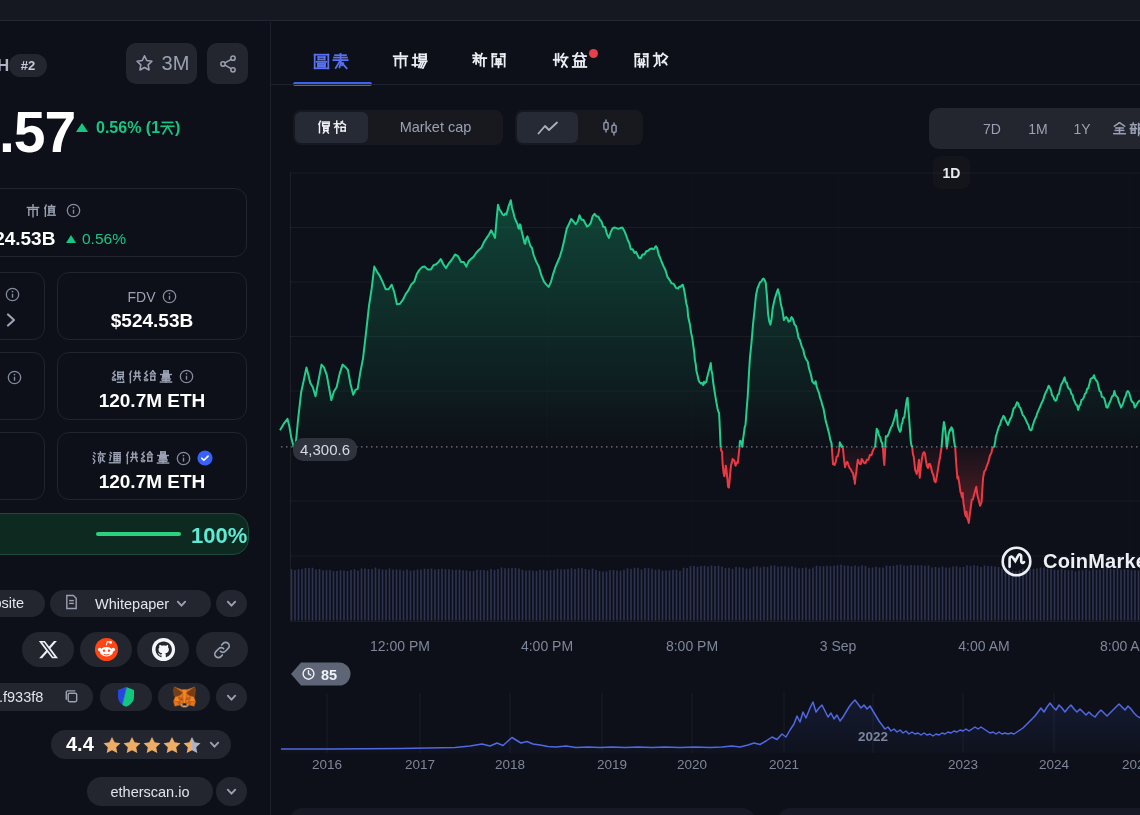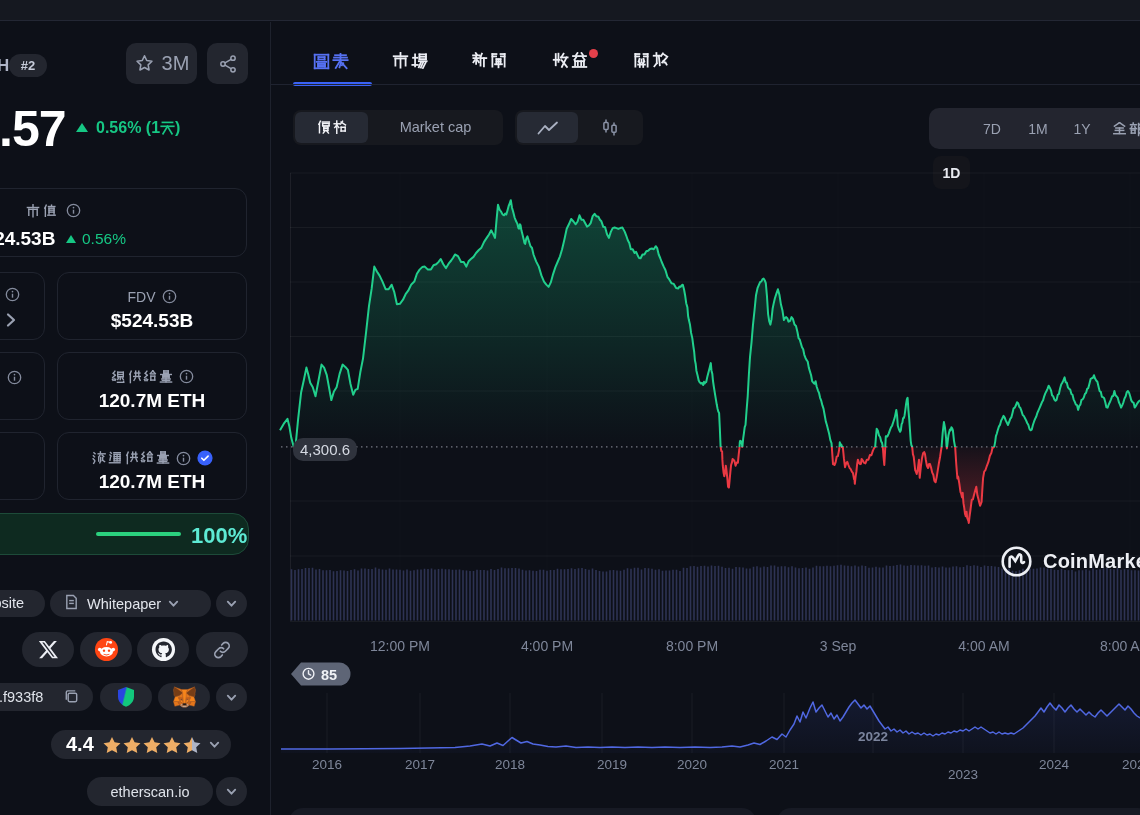--- a/index.html
+++ b/index.html
@@ -20,21 +20,21 @@
     </div>
     <div style="position:absolute;left:207px;top:43px;width:41px;height:41px;background:#23262f;border-radius:10px;display:flex;align-items:center;justify-content:center;">
       <svg width="20" height="20" viewBox="0 0 24 24" fill="none" stroke="#9aa1b2" stroke-width="1.8">
         <circle cx="18" cy="5" r="2.6"></circle>
         <circle cx="6" cy="12" r="2.6"></circle>
         <circle cx="18" cy="19" r="2.6"></circle>
         <line x1="8.3" y1="10.7" x2="15.7" y2="6.4"></line>
         <line x1="8.3" y1="13.3" x2="15.7" y2="17.6"></line>
       </svg>
     </div>
-    <div style="position:absolute;left:-1px;top:104px;font-size:50px;color:#ffffff;font-weight:700;white-space:nowrap;letter-spacing:-1px;line-height:1;">.57</div>
+    <div style="position:absolute;left:-1px;top:104px;font-size:57px;color:#ffffff;font-weight:700;white-space:nowrap;letter-spacing:-1px;line-height:1;">.57</div>
     <div style="position:absolute;left:76px;top:123px;width:0px;height:0px;border-left:6.5px solid transparent;border-right:6.5px solid transparent;border-bottom:9px solid #16c784;"></div>
     <div style="position:absolute;left:96px;top:119px;font-size:16px;color:#16c784;font-weight:700;white-space:nowrap;">0.56% (1<svg width="15" height="15" viewBox="0 0 100 100" style="vertical-align:-2px">
         <g stroke="#16c784" stroke-width="11" stroke-linecap="square" fill="none">
           <line x1="16" y1="16" x2="84" y2="16"></line>
           <line x1="8" y1="42" x2="92" y2="42"></line>
           <line x1="50" y1="42" x2="20" y2="92"></line>
           <line x1="50" y1="42" x2="80" y2="92"></line>
         </g>
       </svg>)</div>
     <div style="position:absolute;left:-60px;top:188px;width:307px;height:69px;border:1px solid #20242f;border-radius:12px;"></div>
@@ -280,21 +280,21 @@
     <div style="position:absolute;left:191px;top:523px;font-size:22px;color:#5eead4;font-weight:700;white-space:nowrap;">100%</div>
     <div style="position:absolute;left:-66px;top:590px;width:111px;height:27px;background:#23262f;border-radius:14px;overflow:hidden;">
       <span style="position:absolute;left:38px;top:5px;font-size:14.5px;color:#e2e5ec;font-weight:500">Website</span>
     </div>
     <div style="position:absolute;left:50px;top:590px;width:161px;height:27px;background:#23262f;border-radius:14px;display:flex;align-items:center;">
       <span style="margin-left:14px"><svg width="15" height="16" viewBox="0 0 16 17" fill="none" stroke="#9aa1b2" stroke-width="1.5">
           <path d="M3 1.5h7l3 3v11H3z"></path>
           <line x1="5.5" y1="7" x2="10.5" y2="7"></line>
           <line x1="5.5" y1="10" x2="10.5" y2="10"></line>
         </svg></span>
-      <span style="margin-left:8px;font-size:14.5px;color:#e2e5ec;font-weight:500">Whitepaper</span>
+      <span style="margin-left:16px;font-size:14.5px;color:#e2e5ec;font-weight:500">Whitepaper</span>
       <span style="margin-left:6px;margin-top:2px"><svg width="13" height="13" viewBox="0 0 14 14" fill="none" stroke="#9aa1b2" stroke-width="2" stroke-linecap="round" stroke-linejoin="round">
           <path d="M3 5l4 4.4L11 5"></path>
         </svg></span>
     </div>
     <div style="position:absolute;left:216px;top:590px;width:31px;height:27px;background:#23262f;border-radius:14px;display:flex;align-items:center;justify-content:center;">
       <svg width="13" height="13" viewBox="0 0 14 14" fill="none" stroke="#9aa1b2" stroke-width="2" stroke-linecap="round" stroke-linejoin="round">
         <path d="M3 5l4 4.4L11 5"></path>
       </svg>
     </div>
     <div style="position:absolute;left:22px;top:632px;width:52px;height:35px;background:#23262f;border-radius:18px;display:flex;align-items:center;justify-content:center;">
@@ -684,21 +684,21 @@
     <div style="position:absolute;left:788px;top:638px;font-size:14px;color:#7e8699;font-weight:400;white-space:nowrap;width:100px;text-align:center;">3 Sep</div>
     <div style="position:absolute;left:934px;top:638px;font-size:14px;color:#7e8699;font-weight:400;white-space:nowrap;width:100px;text-align:center;">4:00 AM</div>
     <div style="position:absolute;left:1100px;top:638px;font-size:14px;color:#7e8699;font-weight:400;white-space:nowrap;">8:00 AM</div>
     <div style="position:absolute;left:302px;top:757px;font-size:13.5px;color:#7e8699;font-weight:400;white-space:nowrap;width:50px;text-align:center;">2016</div>
     <div style="position:absolute;left:395px;top:757px;font-size:13.5px;color:#7e8699;font-weight:400;white-space:nowrap;width:50px;text-align:center;">2017</div>
     <div style="position:absolute;left:485px;top:757px;font-size:13.5px;color:#7e8699;font-weight:400;white-space:nowrap;width:50px;text-align:center;">2018</div>
     <div style="position:absolute;left:577px;top:757px;font-size:13.5px;color:#7e8699;font-weight:400;white-space:nowrap;width:50px;text-align:right;">2019</div>
     <div style="position:absolute;left:667px;top:757px;font-size:13.5px;color:#7e8699;font-weight:400;white-space:nowrap;width:50px;text-align:center;">2020</div>
     <div style="position:absolute;left:759px;top:757px;font-size:13.5px;color:#7e8699;font-weight:400;white-space:nowrap;width:50px;text-align:center;">2021</div>
     <div style="position:absolute;left:848px;top:729px;font-size:13.5px;color:#7e8699;font-weight:700;white-space:nowrap;width:50px;text-align:center;">2022</div>
-    <div style="position:absolute;left:938px;top:757px;font-size:13.5px;color:#7e8699;font-weight:400;white-space:nowrap;width:50px;text-align:center;margin-top:10px;">2023</div>
+    <div style="position:absolute;left:938px;top:757px;font-size:13.5px;color:#7e8699;font-weight:400;white-space:nowrap;width:50px;text-align:center;">2023</div>
     <div style="position:absolute;left:1029px;top:757px;font-size:13.5px;color:#7e8699;font-weight:400;white-space:nowrap;width:50px;text-align:center;">2024</div>
     <div style="position:absolute;left:1122px;top:757px;font-size:13.5px;color:#7e8699;font-weight:400;white-space:nowrap;">2025</div>
     <div style="position:absolute;left:289px;top:808px;width:467px;height:20px;background:#171a24;border-radius:14px 14px 0 0;"></div>
     <div style="position:absolute;left:777px;top:808px;width:375px;height:20px;background:#171a24;border-radius:14px 14px 0 0;"></div>
     <svg style="position:absolute;left:0;top:0;" width="1140" height="815" viewBox="0 0 1140 815">
       <defs>
 <linearGradient id="gfill" x1="0" y1="0" x2="0" y2="1" gradientUnits="userSpaceOnUse" gradientTransform="translate(0,190) scale(1,257)">
 <stop offset="0" stop-color="#16c784" stop-opacity="0.30"></stop>
           <stop offset="1" stop-color="#16c784" stop-opacity="0"></stop>
         </linearGradient>

